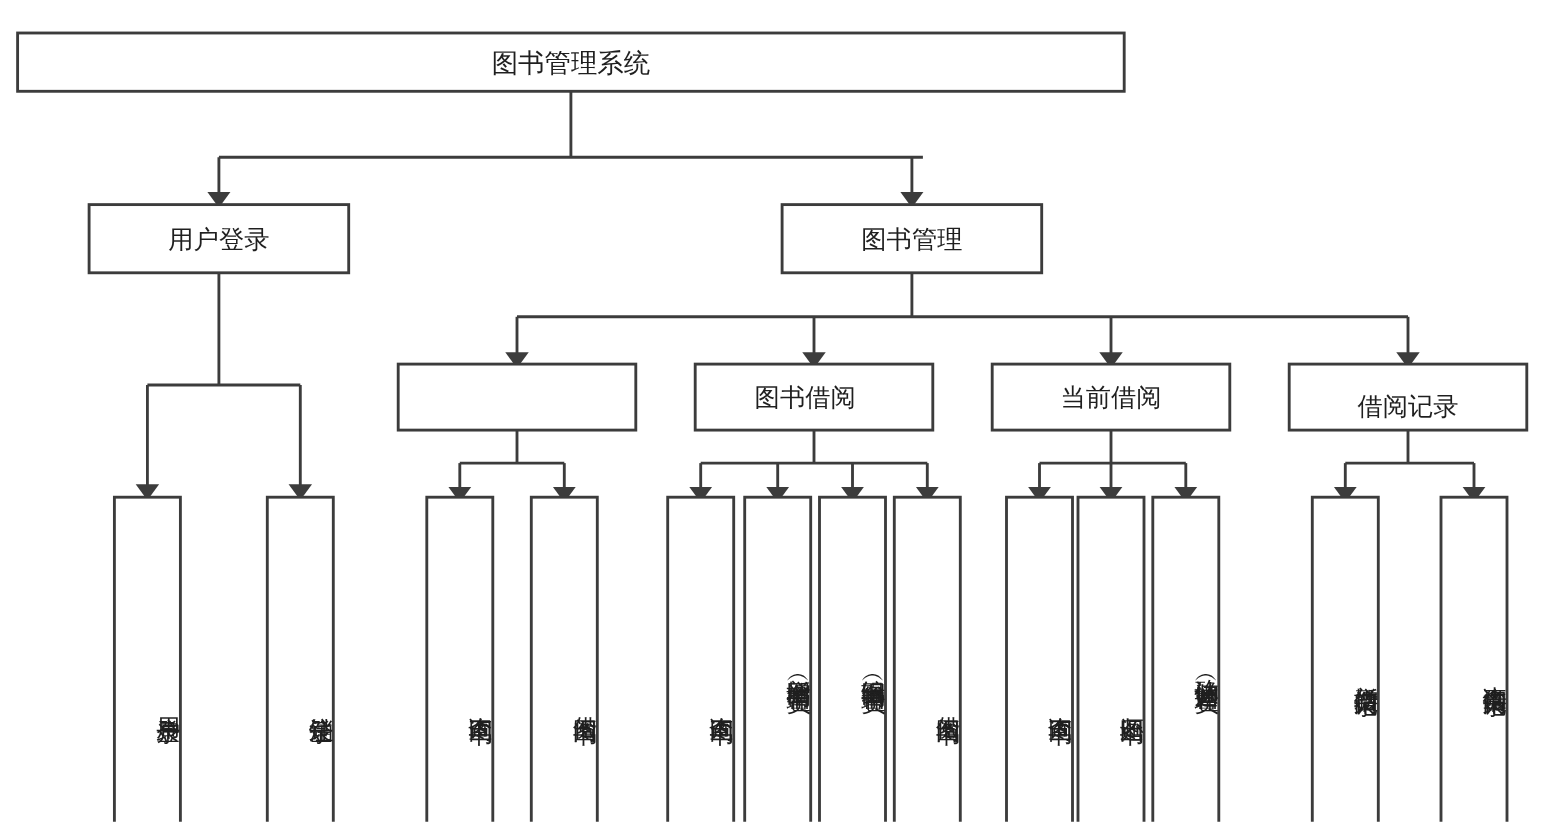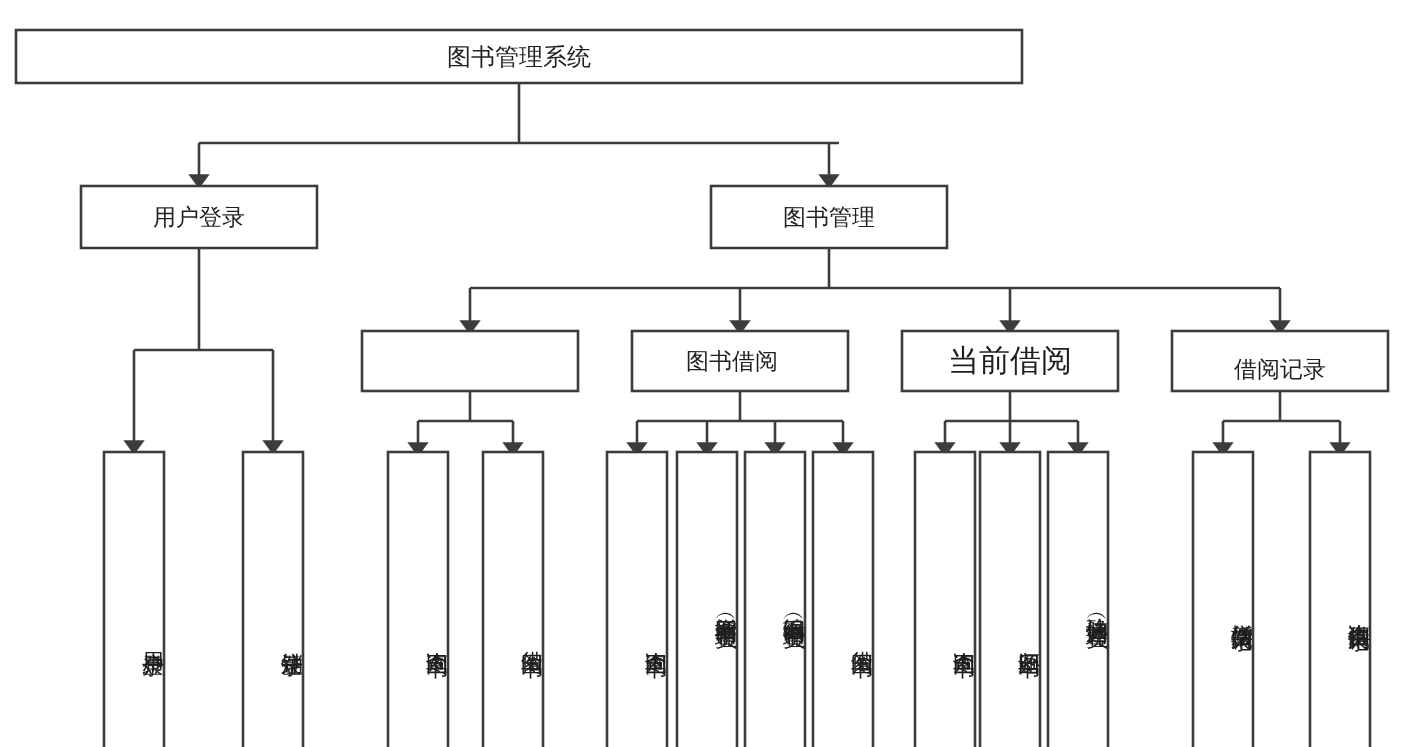--- a/index.html
+++ b/index.html
@@ -169,21 +169,21 @@
     <rect class="node-box" x="1193" y="436" width="60" height="297"></rect>
     <rect class="node-box" x="1310" y="436" width="60" height="297"></rect>
   </svg>
 
   <div class="htext-wrap" style="left:16px; top:14px; width:1006px; height:53px; font-size:24px;">图书管理系统</div>
 
   <div class="htext-wrap" style="left:81px; top:170px; width:236px; height:62px; font-size:23px;">用户登录</div>
   <div class="htext-wrap" style="left:711px; top:170px; width:236px; height:62px; font-size:23px;">图书管理</div>
 
   <div class="htext-wrap" style="left:632px; top:315px; width:200px; height:60px; font-size:23px;">图书借阅</div>
-  <div class="htext-wrap" style="left:902px; top:315px; width:216px; height:60px; font-size:31px;">当前借阅</div>
+  <div class="htext-wrap" style="left:902px; top:315px; width:216px; height:60px; font-size:23px;">当前借阅</div>
   <div class="htext-wrap" style="left:1172px; top:315px; width:216px; height:76px; font-size:23px;">借阅记录</div>
 
   <div class="vtext-wrap" style="left:104px; top:509px; width:60px; height:224px;">用户登录</div>
   <div class="vtext-wrap" style="left:243px; top:509px; width:60px; height:224px;">注销登录</div>
 
   <div class="vtext-wrap" style="left:388px; top:509px; width:60px; height:224px;">查询图书</div>
   <div class="vtext-wrap" style="left:483px; top:509px; width:60px; height:224px;">借阅图书</div>
 
   <div class="vtext-wrap" style="left:607px; top:509px; width:60px; height:224px;">查询图书</div>
   <div class="vtext-wrap" style="left:677px; top:441px; width:60px; height:299px;">新增图书（管理员）</div>

